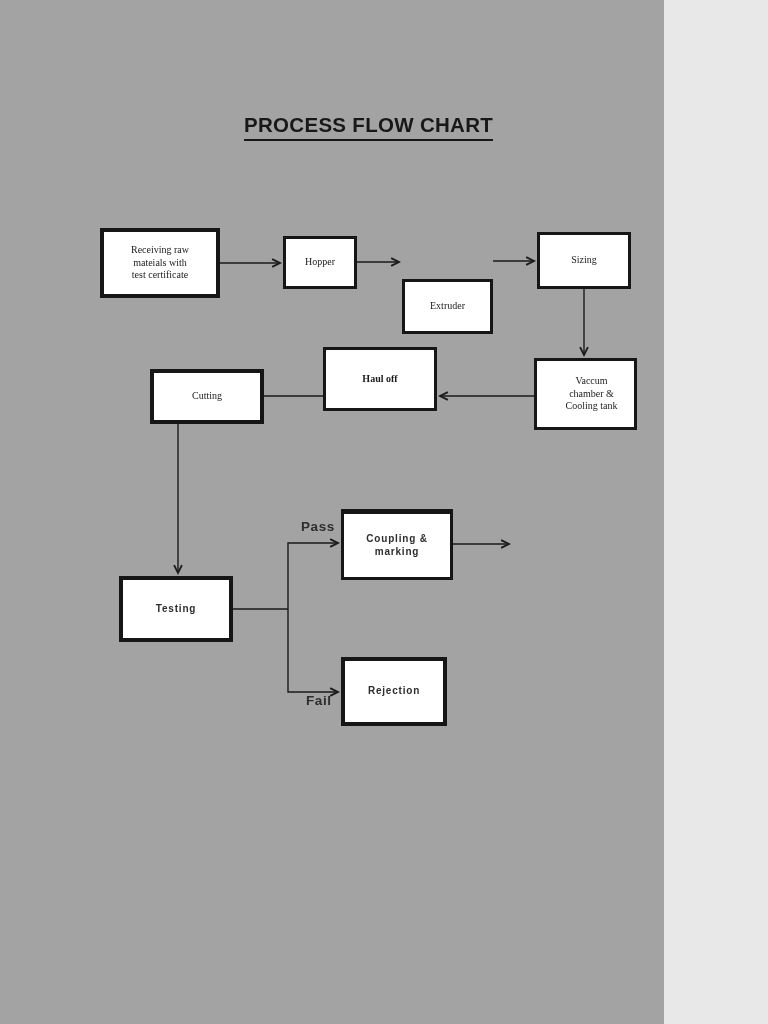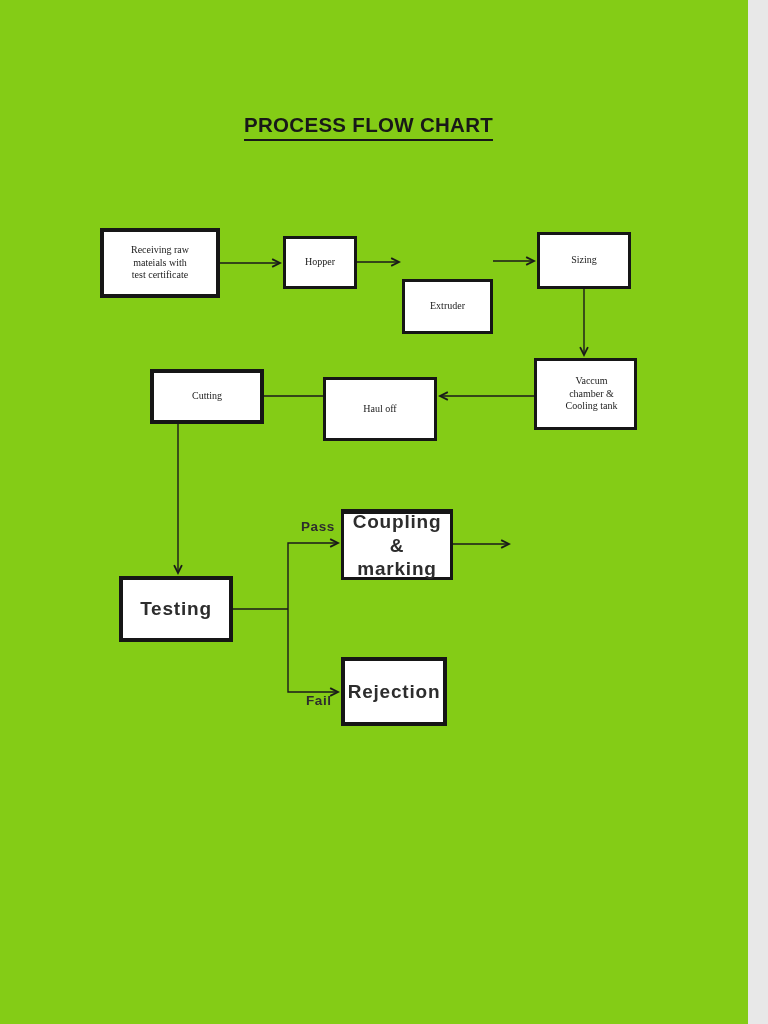--- a/index.html
+++ b/index.html
@@ -1,21 +1,21 @@
 <!DOCTYPE html>
 <html><head>
 <meta charset="utf-8">
 <style>
   html, body { margin: 0; padding: 0; }
   body { background: #e8e8e8; }
   .page {
     position: relative;
-    width: 748px;
+    width: 664px;
     height: 1024px;
-    background: #84cc16;
+    background: #a3a3a3;
     overflow: hidden;
     font-family: "Liberation Sans", sans-serif;
   }
   .title {
     position: absolute;
     left: 244px;
     top: 113px;
     font: 700 20.5px "Liberation Sans", sans-serif;
     letter-spacing: 0.3px;
     color: #181818;
@@ -44,38 +44,38 @@
     white-space: pre-line;
     line-height: 1.25;
   }
   .serif .node-label {
     font-family: "Liberation Serif", serif;
     font-size: 10px;
     color: #1b1b1b;
   }
   .sans .node-label {
     font-family: "Liberation Sans", sans-serif;
-    font-size: 19px;
+    font-size: 10px;
     font-weight: 700;
     letter-spacing: 0.8px;
     color: #2d2d2d;
   }
   .edge-label {
     position: absolute;
     font: 700 13.5px "Liberation Sans", sans-serif;
     letter-spacing: 0.6px;
     color: #2d2d2d;
   }
   
   #n-receiving  { left: 100px; top: 228px; width: 120px; height: 70px; }
   #n-hopper     { left: 283px; top: 236px; width:  74px; height: 53px; }
   #n-extruder   { left: 402px; top: 235px; width:  91px; height: 55px; margin-top: 44px; }
   #n-sizing     { left: 537px; top: 232px; width:  94px; height: 57px; }
   #n-vaccum     { left: 534px; top: 358px; width: 103px; height: 72px; padding-left: 12px; }
-  #n-hauloff    { left: 323px; top: 377px; width: 114px; height: 64px; }
+  #n-hauloff    { left: 323px; top: 347px; width: 114px; height: 64px; font-weight: bold; }
   #n-cutting    { left: 122px; top: 369px; width: 114px; height: 55px; margin-left: 28px; }
   #n-testing    { left: 119px; top: 576px; width: 114px; height: 66px; }
   #n-coupling   { left: 341px; top: 509px; width: 112px; height: 71px; }
   #n-despatch   { left: 512px; top: 510px; width: 108px; height: 67px; }
   #n-rejection  { left: 341px; top: 657px; width: 106px; height: 69px; }
   #lbl-pass { left: 301px; top: 519px; }
   #lbl-fail { left: 306px; top: 693px; }
 </style>
 </head>
 <body>

